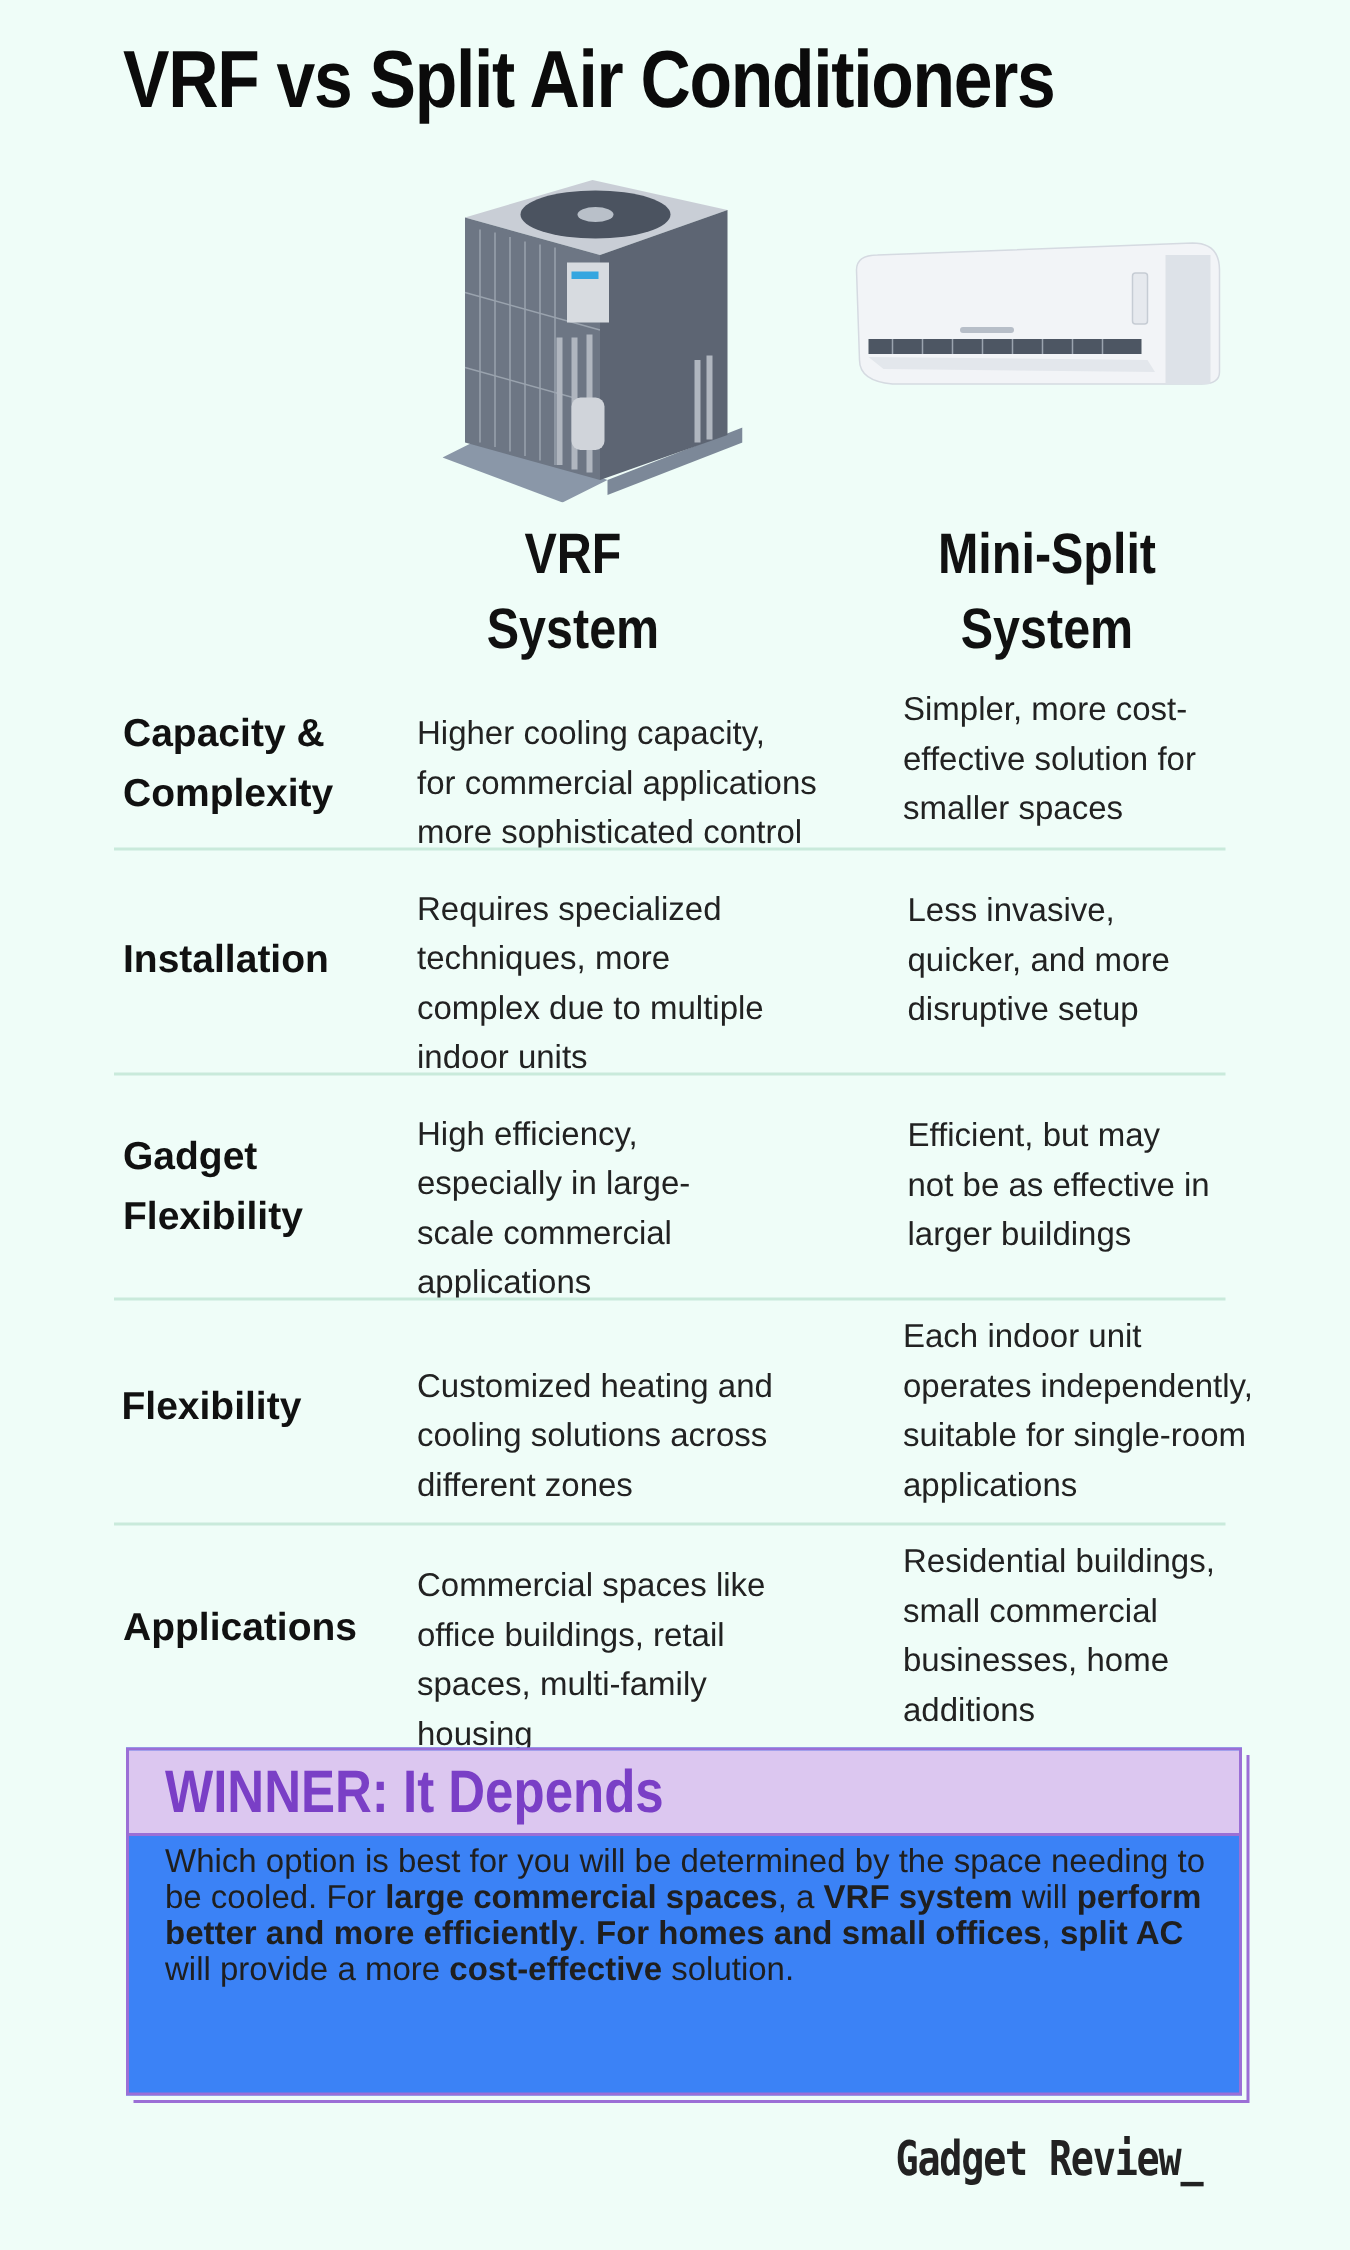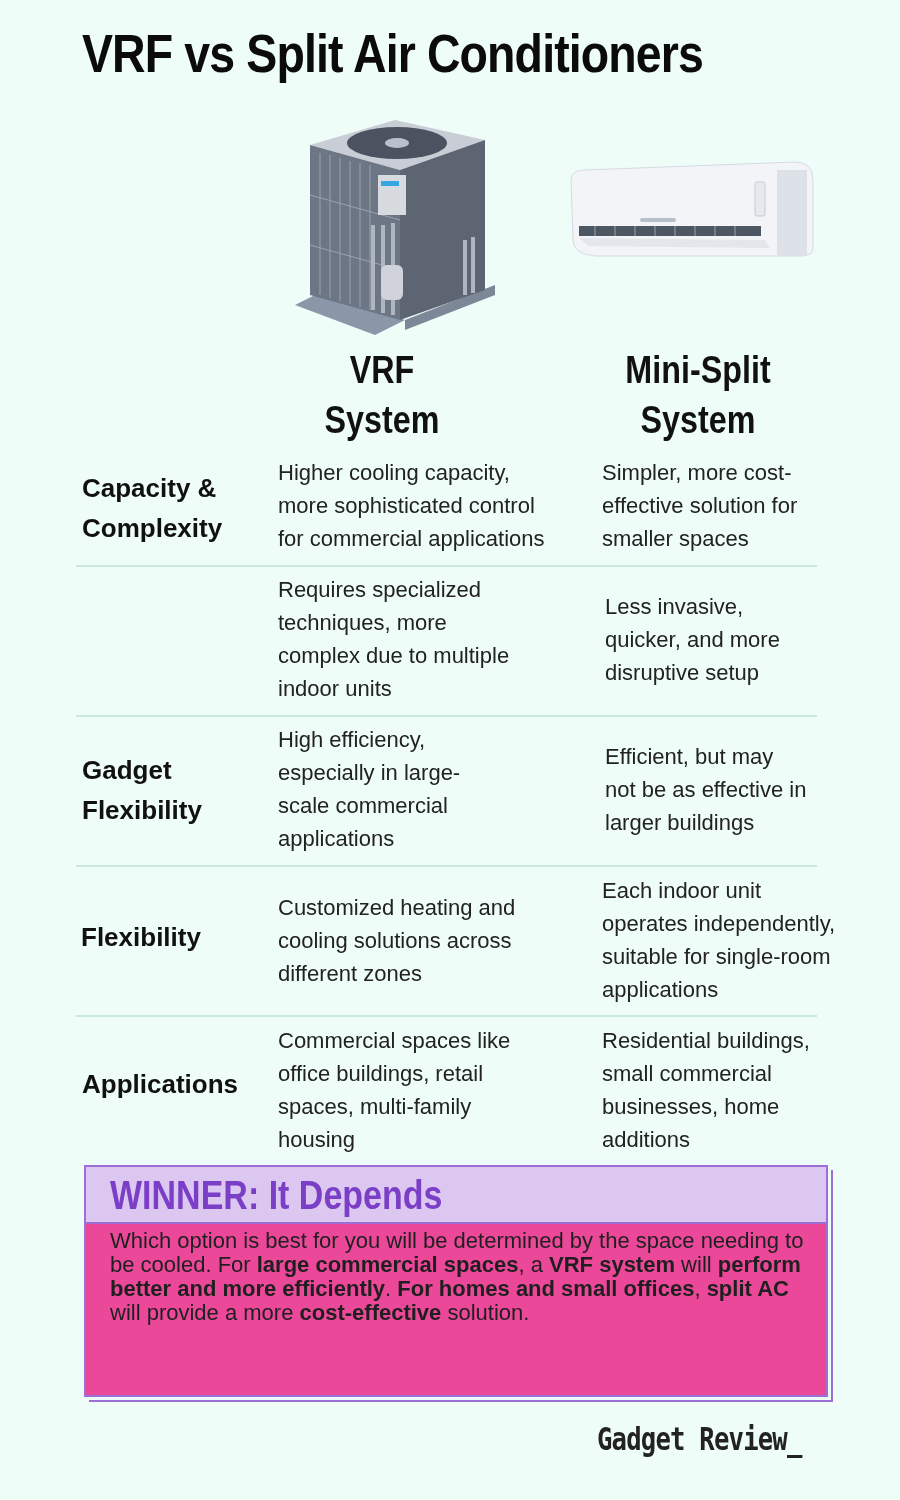--- a/index.html
+++ b/index.html
@@ -25,25 +25,25 @@
     .row {
       position:absolute; left:76px; width:741px;
     }
     .row .divider { position:absolute; left:0; bottom:0; width:741px; height:2px; background:#c9eadb; }
     .row-label {
       position:absolute; left:6px; font-weight:bold; font-size:26px; line-height:40px; color:#111;
     }
     .cell {
       position:absolute; font-size:22px; line-height:33px; color:#222;
     }
-    .cell.vrf { left:202px; width:300px; }
+    .cell.vrf { left:202px; width:300px;margin-top:16px; }
     .cell.split { left:526px; width:250px; }
     .winner {
       position:absolute; left:84px; top:1165px; width:740px; height:228px;
-      background:#ec4899; border:2px solid #9b6fd6;
+      background:#3b82f6; border:2px solid #9b6fd6;
       box-shadow:3px 3px 0 #effdf8, 5px 5px 0 #9b6fd6;
     }
     .winner-head {
       height:55px; background:#dcc7f0; border-bottom:2px solid #9b6fd6;
     }
     .winner-title {
       position:absolute; left:24px; top:6px; font-weight:bold; font-size:40px; color:#7a3fc6;
       transform:scaleX(0.85); transform-origin:left top; margin:0;
     }
     .winner-body {
@@ -118,32 +118,35 @@
   <div>System</div>
 </div>
 
 <div class="row" style="top:450px;height:117px;">
   <div class="row-label" style="top:18px;">
     <div>Capacity &amp;</div>
     <div>Complexity</div>
   </div>
   <div class="cell vrf" style="top:6px;">
     <div>Higher cooling capacity,</div>
+    <div>for commercial applications</div>
     <div>more sophisticated control</div>
-    <div>for commercial applications</div>
   </div>
   <div class="cell split" style="top:6px;">
     <div>Simpler, more cost-</div>
     <div>effective solution for</div>
     <div>smaller spaces</div>
   </div>
   <div class="divider"></div>
 </div>
 
 <div class="row" style="top:567px;height:150px;">
+  <div class="row-label" style="top:52px;">
+    <div>Installation</div>
+  </div>
   <div class="cell vrf" style="top:6px;">
     <div>Requires specialized</div>
     <div>techniques, more</div>
     <div>complex due to multiple</div>
     <div>indoor units</div>
   </div>
   <div class="cell split" style="top:23px;left:529px;">
     <div>Less invasive,</div>
     <div>quicker, and more</div>
     <div>disruptive setup</div>

